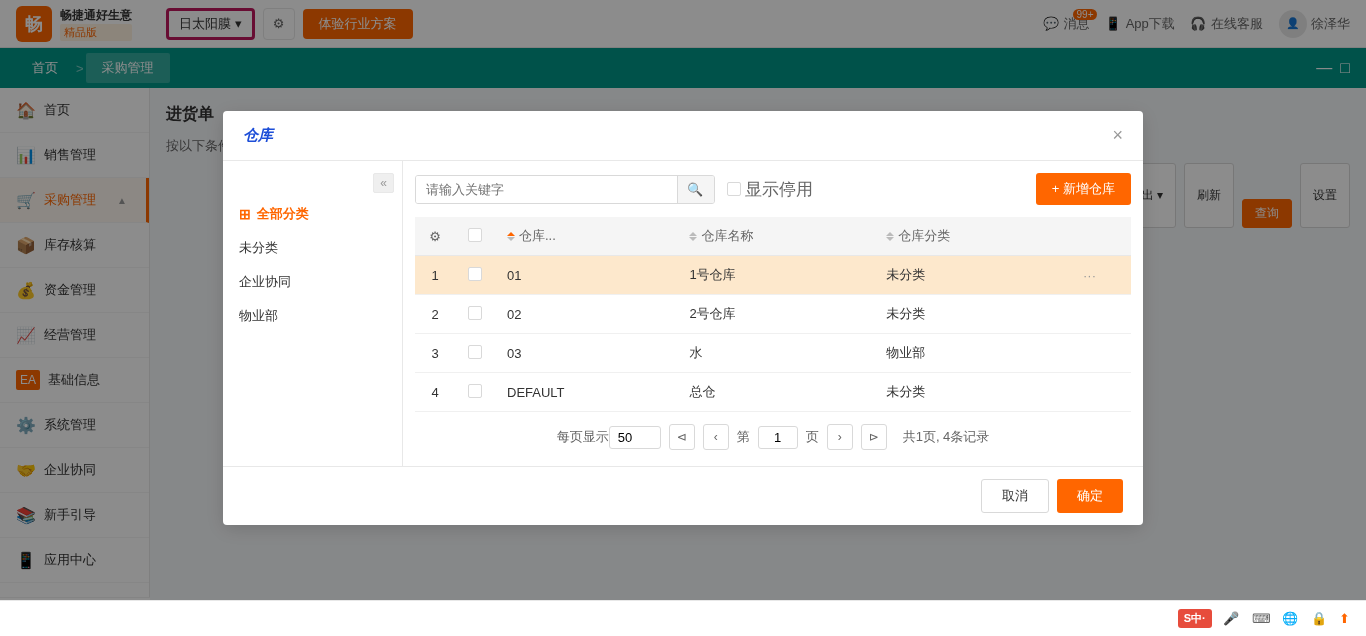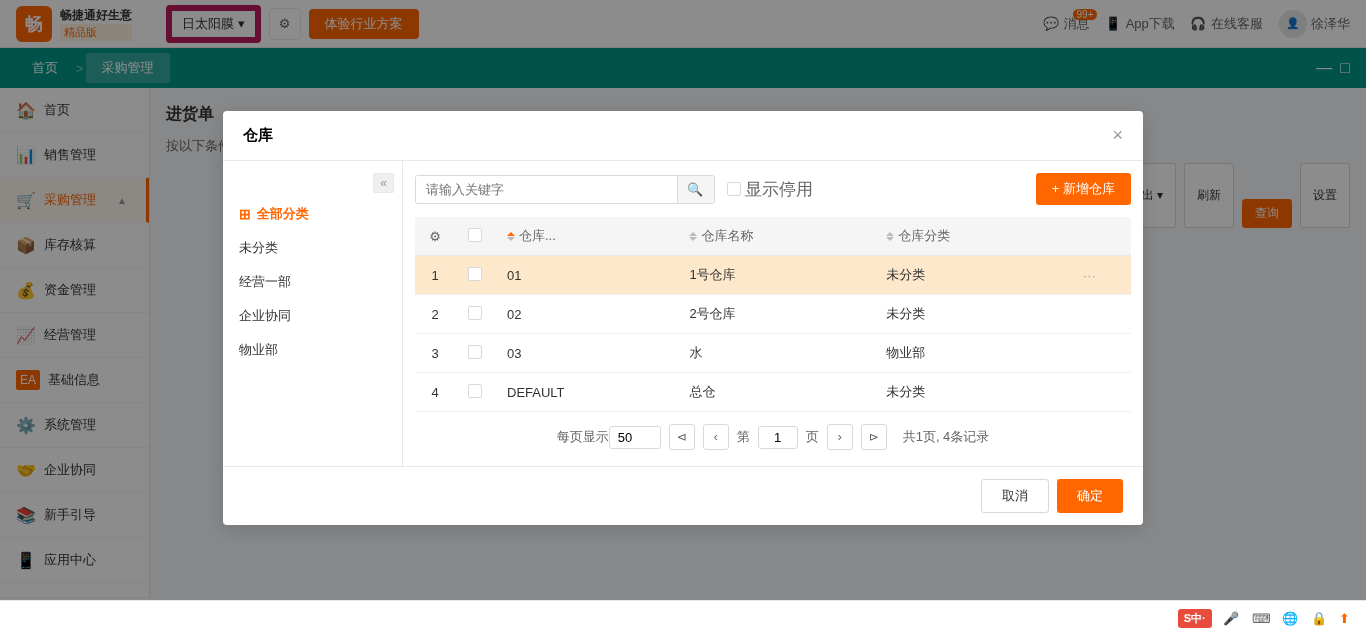--- a/index.html
+++ b/index.html
@@ -25,21 +25,21 @@
       width: 36px; height: 36px;
       background: #f60;
       border-radius: 6px;
       display: flex; align-items: center; justify-content: center;
       color: #fff; font-weight: bold; font-size: 18px;
       margin-right: 8px;
     }
     .brand-sub { font-size: 11px; color: #f60; background: #fff3e0; padding: 1px 4px; border-radius: 2px; }
 
     .nav-center { flex: 1; display: flex; align-items: center; gap: 8px; }
-    .nav-selector { display: flex; align-items: center; border: 6px solid #be185d; border-radius: 4px; padding: 4px 10px; cursor: pointer; color: #333; font-size: 13px; gap: 4px; }
+    .nav-selector { display: flex; align-items: center; border: 3px solid #be185d; border-radius: 4px; padding: 4px 10px; cursor: pointer; color: #333; font-size: 13px; gap: 4px; }
     .gear-btn { width: 32px; height: 32px; border: 1px solid #e8e8e8; border-radius: 4px; display: flex; align-items: center; justify-content: center; cursor: pointer; color: #666; }
     .try-btn { background: #f60; color: #fff; border: none; border-radius: 4px; padding: 6px 16px; cursor: pointer; font-size: 13px; }
 
     .nav-right { display: flex; align-items: center; gap: 16px; }
     .nav-icon-item { display: flex; align-items: center; gap: 4px; cursor: pointer; color: #666; font-size: 13px; position: relative; }
     .badge { background: #f60; color: #fff; font-size: 10px; border-radius: 10px; padding: 0 4px; position: absolute; top: -6px; right: -8px; }
     .avatar { width: 28px; height: 28px; border-radius: 50%; background: #e8e8e8; display: flex; align-items: center; justify-content: center; }
 
     
     .second-nav {
@@ -99,21 +99,21 @@
       max-height: 580px;
       display: flex;
       flex-direction: column;
       box-shadow: 0 4px 20px rgba(0,0,0,0.15);
     }
     .modal-header {
       display: flex; align-items: center; justify-content: space-between;
       padding: 14px 20px;
       border-bottom: 1px solid #e8e8e8;
     }
-    .modal-title { font-size: 15px; font-weight: bold; color: #000000; }
+    .modal-title { font-size: 15px; font-weight: bold; color: #1d4ed8; font-style: italic; }
     .modal-close { cursor: pointer; color: #999; font-size: 18px; }
 
     .modal-body { display: flex; flex: 1; overflow: hidden; }
 
     
     .cat-sidebar {
       width: 180px;
       border-right: 1px solid #e8e8e8;
       padding: 8px 0;
       flex-shrink: 0;
@@ -335,23 +335,20 @@
       <div class="cat-sidebar">
         <div class="cat-collapse">
           <button class="cat-collapse-btn">«</button>
         </div>
         <div class="cat-item active">
           <span class="cat-item-icon">⊞</span>
           <span>全部分类</span>
         </div>
         <div class="cat-item">
           <span>未分类</span>
-        </div>
-        <div class="cat-item">
-          <span>经营一部</span>
         </div>
         <div class="cat-item">
           <span>企业协同</span>
         </div>
         <div class="cat-item">
           <span>物业部</span>
         </div>
       </div>
 
       <div class="modal-content">

